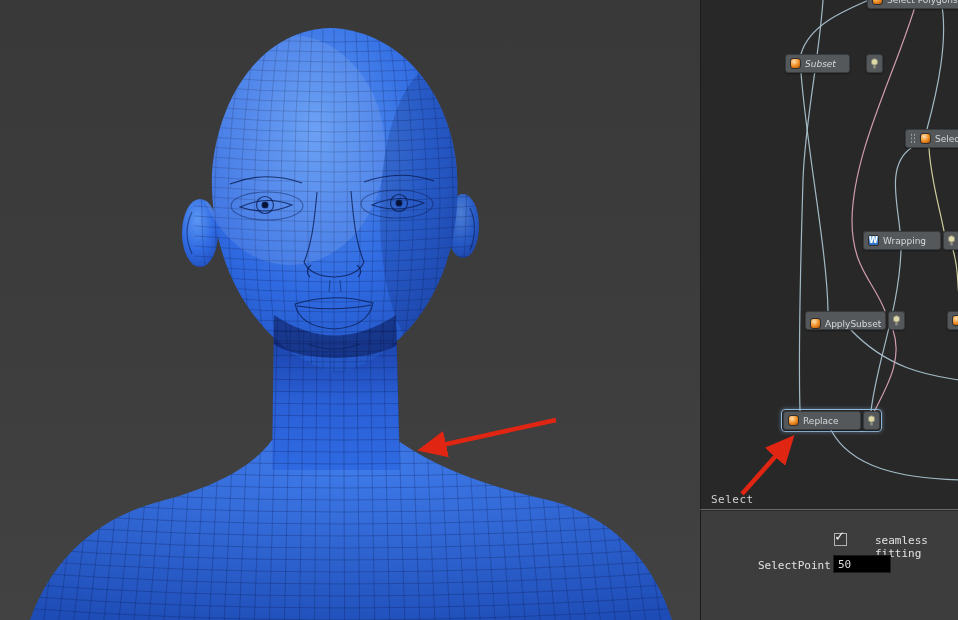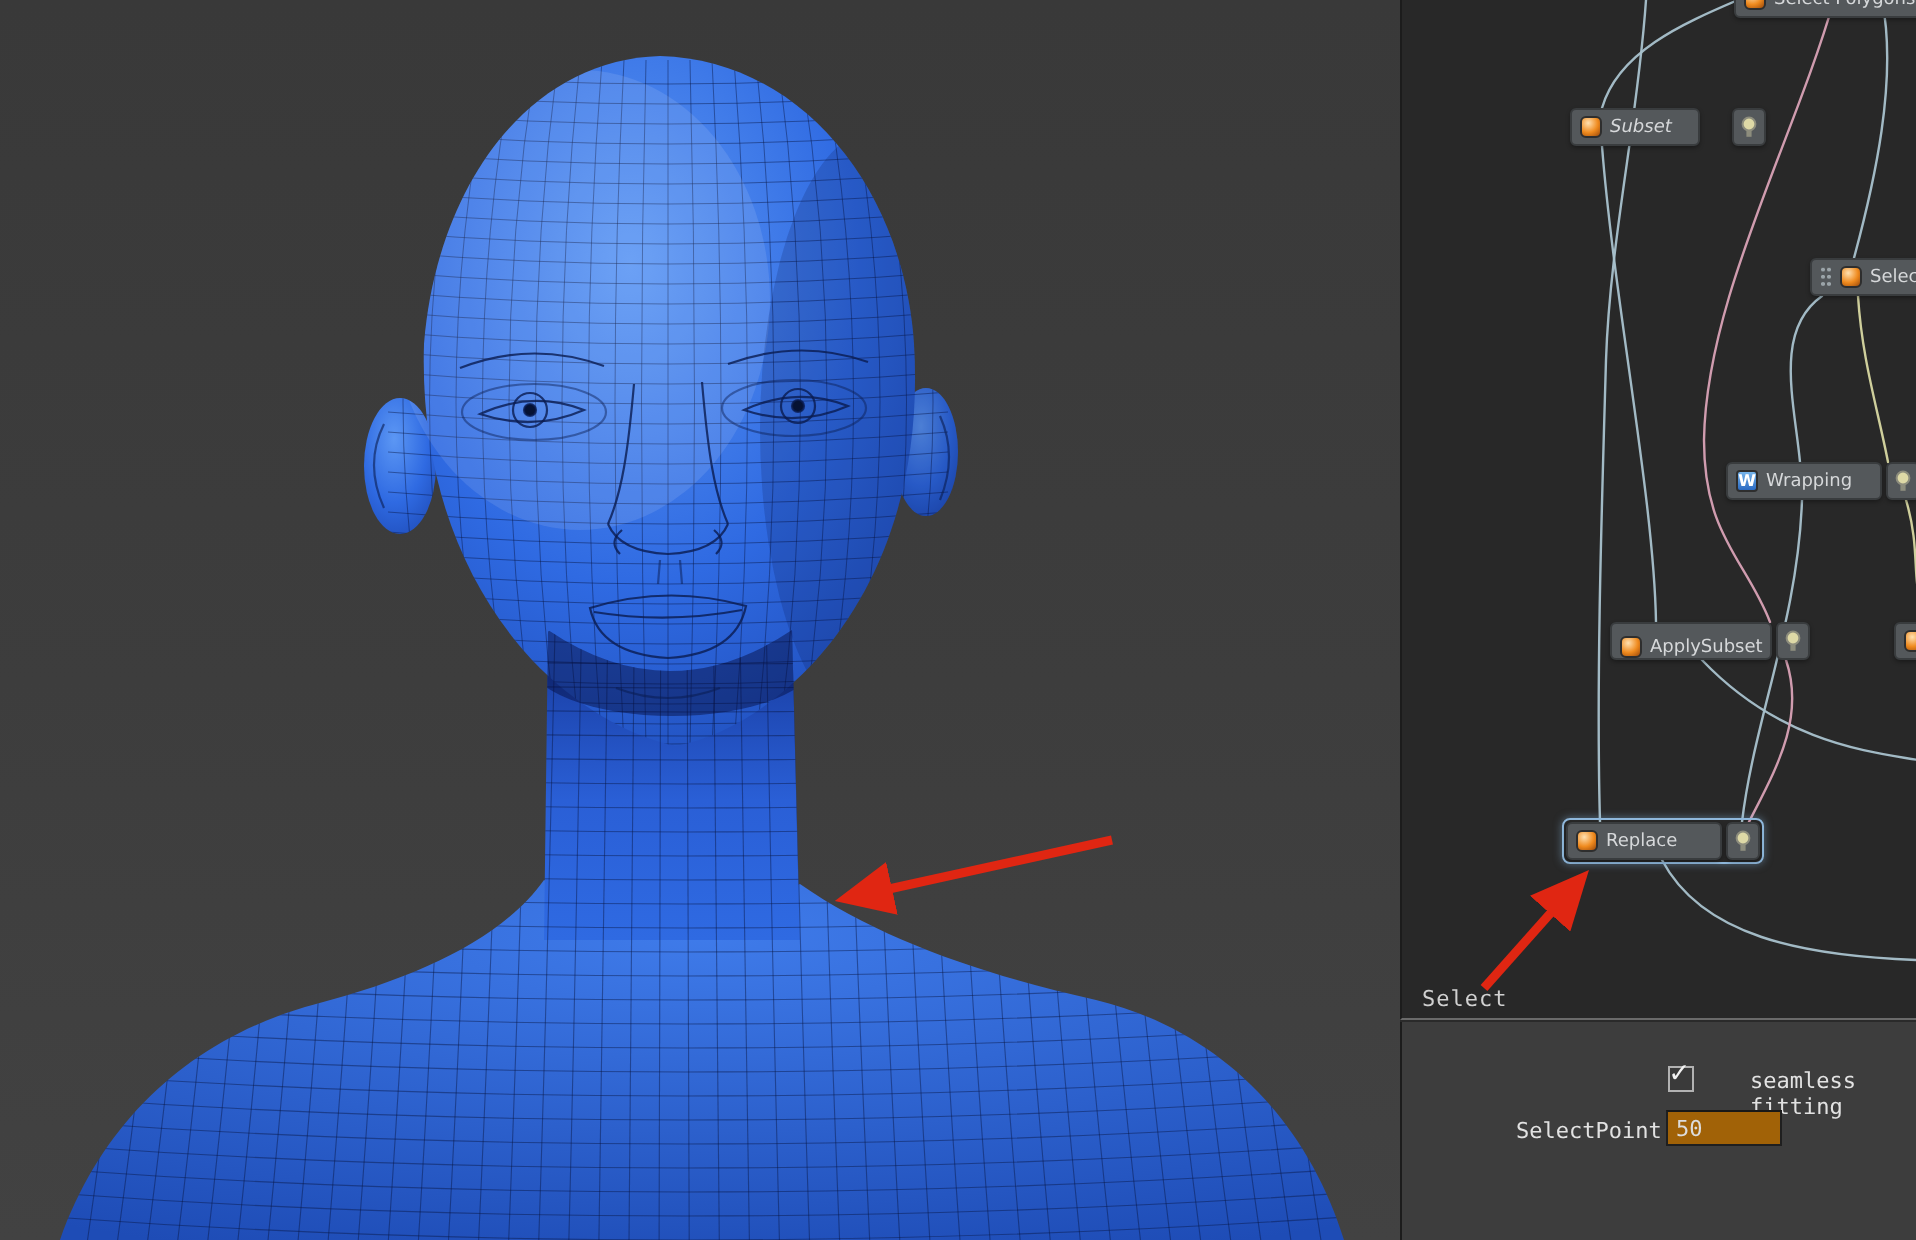--- a/index.html
+++ b/index.html
@@ -74,21 +74,21 @@
     background: #3a3a3a; border: 1px solid #b2b2b2; cursor: pointer;
   }
   .checkbox[data-checked="true"]::after {
     content: "\2713"; position: absolute; top: -7px; left: 0px;
     font-size: 15px; color: #f2f2f2;
   }
   .check-label { position: absolute; left: 153px; top: 23px; margin-left: 21px; }
   .iter-label  { position: absolute; left: 57px;  top: 48px; }
   .iter-input {
     position: absolute; left: 132px; top: 44px; width: 58px; height: 18px;
-    background: #a16207; border: 1px solid #1f1f1f; border-top-color: #181818;
+    background: #000000; border: 1px solid #1f1f1f; border-top-color: #181818;
     color: #dcdcdc; font: 11px "DejaVu Sans Mono", monospace; padding: 0 4px;
   }
   
   .arrows { position: absolute; left: 0; top: 0; z-index: 60; pointer-events: none; }
 </style>
 </head>
 <body>
 
 <div class="app">
 

